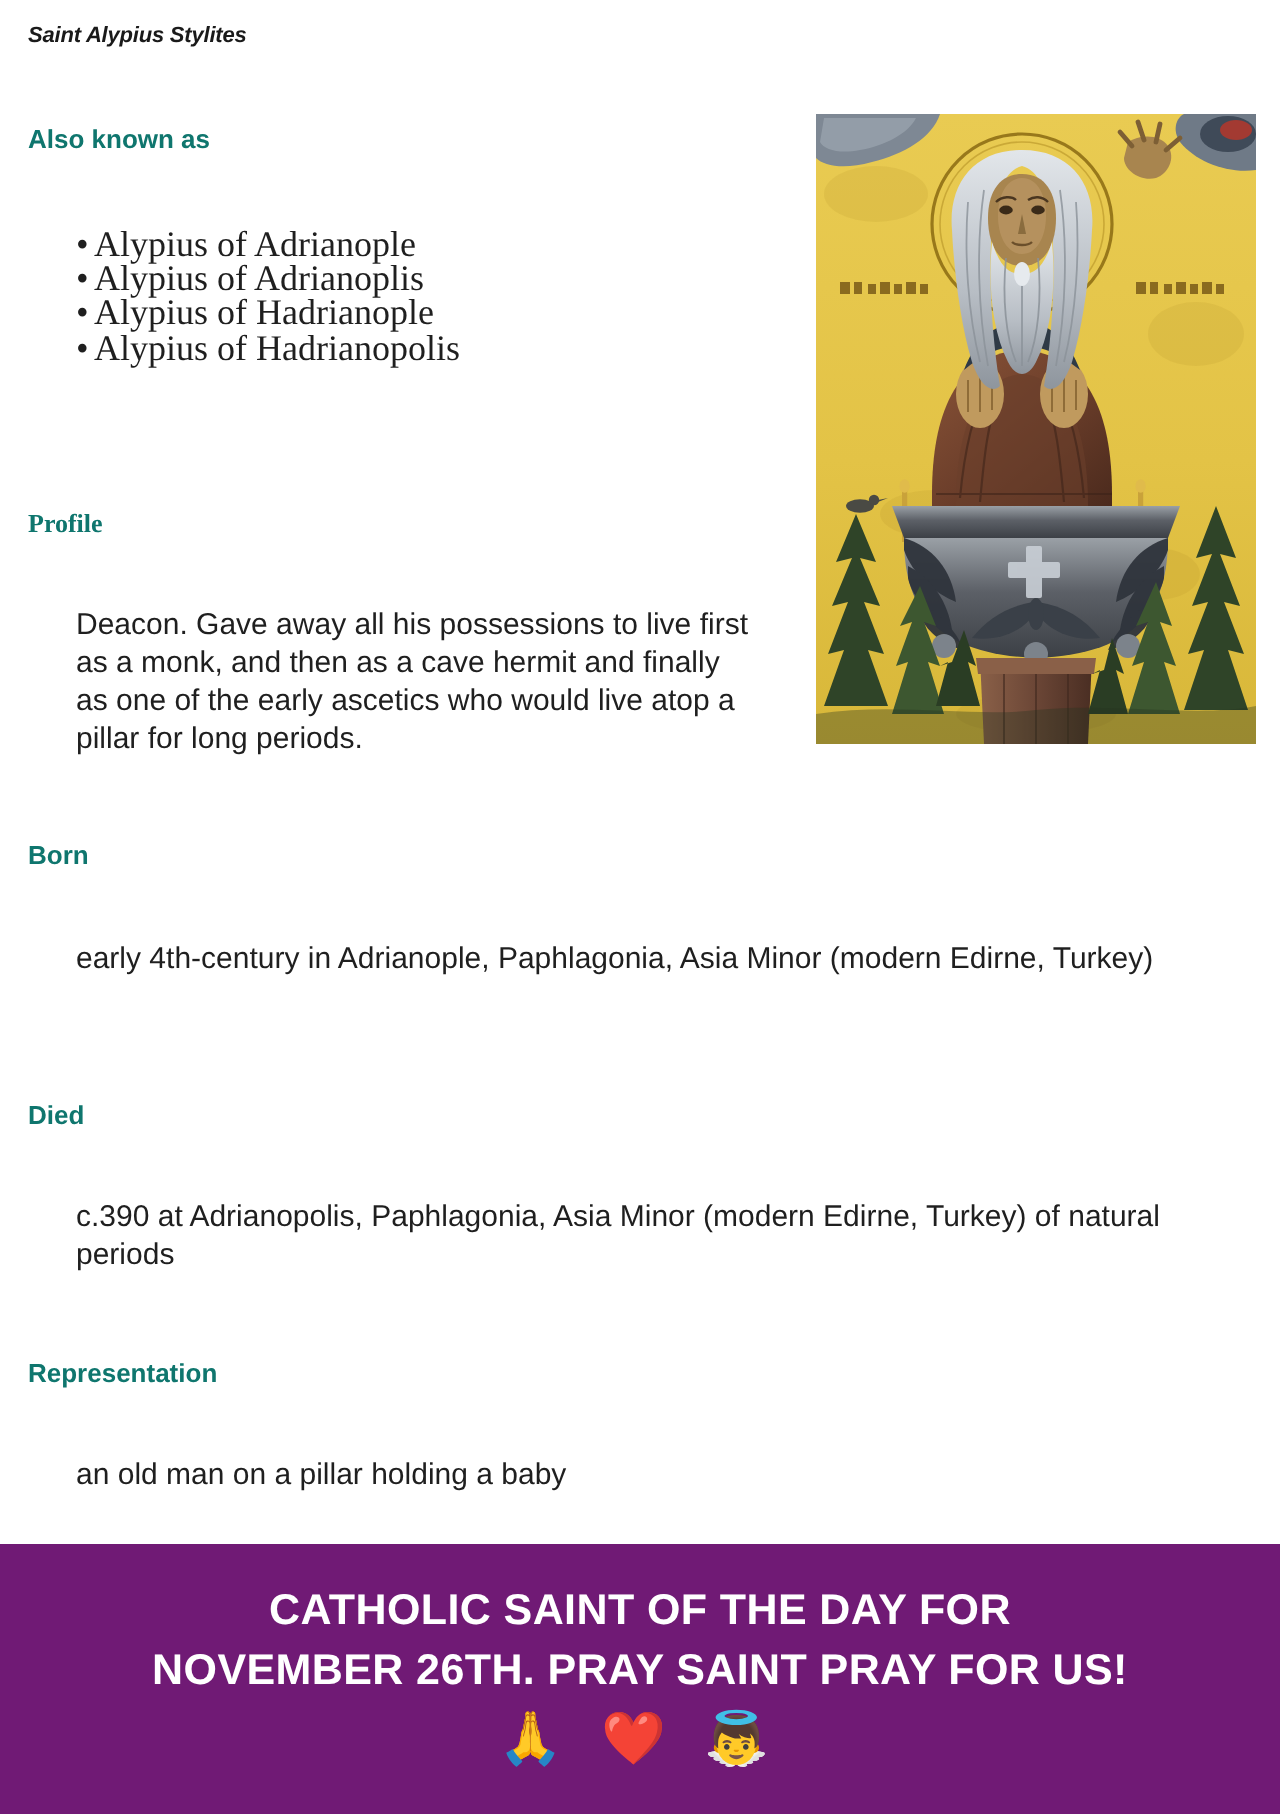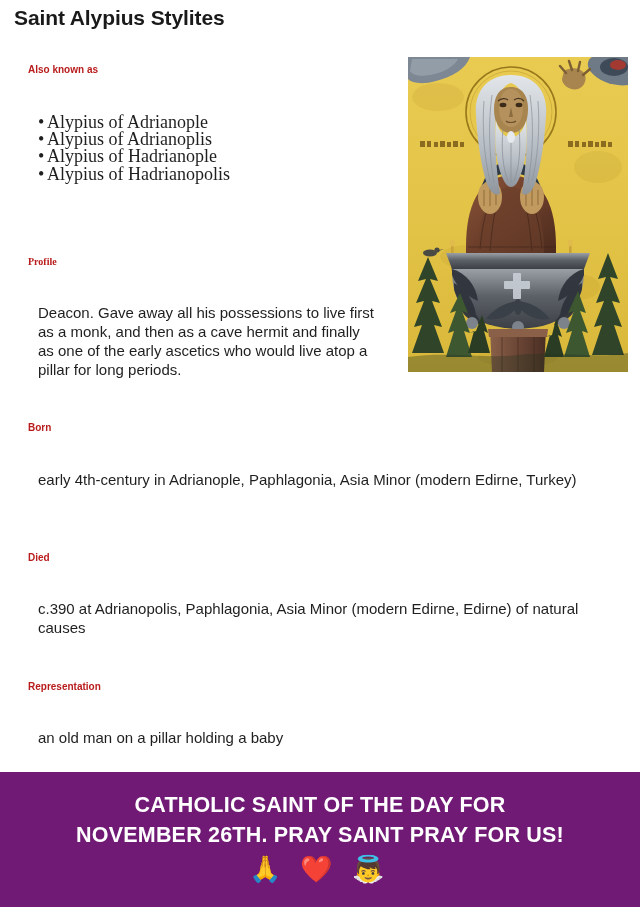--- a/index.html
+++ b/index.html
@@ -17,34 +17,34 @@
   }
 
   .page {
     position: relative;
     width: 640px;
     height: 907px;
     box-sizing: border-box;
   }
 
   .page-title {
-    font-size: 21px;
+    font-size: 11px;
     font-weight: bold;
     color: #1a1a1a;
     line-height: 20px;
     margin: 0 0 0 0;
     letter-spacing: -0.1px;
+    font-style: italic;
   }
 
   .section-heading {
-    font-size: 10px;
+    font-size: 13px;
     font-weight: bold;
-    color: #b91c1c;
+    color: #0f766e;
     line-height: 16px;
-    margin-left: 14px;
   }
 
   .section-body {
     font-size: 15px;
     font-weight: normal;
     color: #1f1f1f;
     line-height: 19px;
     padding-left: 24px;
   }
 
@@ -165,21 +165,21 @@
     <div class="section-heading">Born</div>
   </div>
   <div class="abs" id="born-body">
     <div class="section-body">early 4th-century in Adrianople, Paphlagonia, Asia Minor (modern Edirne, Turkey)</div>
   </div>
 
   <div class="abs" id="died-heading">
     <div class="section-heading">Died</div>
   </div>
   <div class="abs" id="died-body">
-    <div class="section-body">c.390 at Adrianopolis, Paphlagonia, Asia Minor (modern Edirne, Edirne) of natural causes</div>
+    <div class="section-body">c.390 at Adrianopolis, Paphlagonia, Asia Minor (modern Edirne, Turkey) of natural periods</div>
   </div>
 
   <div class="abs" id="repr-heading">
     <div class="section-heading">Representation</div>
   </div>
   <div class="abs" id="repr-body">
     <div class="section-body">an old man on a pillar holding a baby</div>
   </div>
 
   <div class="icon-image">

